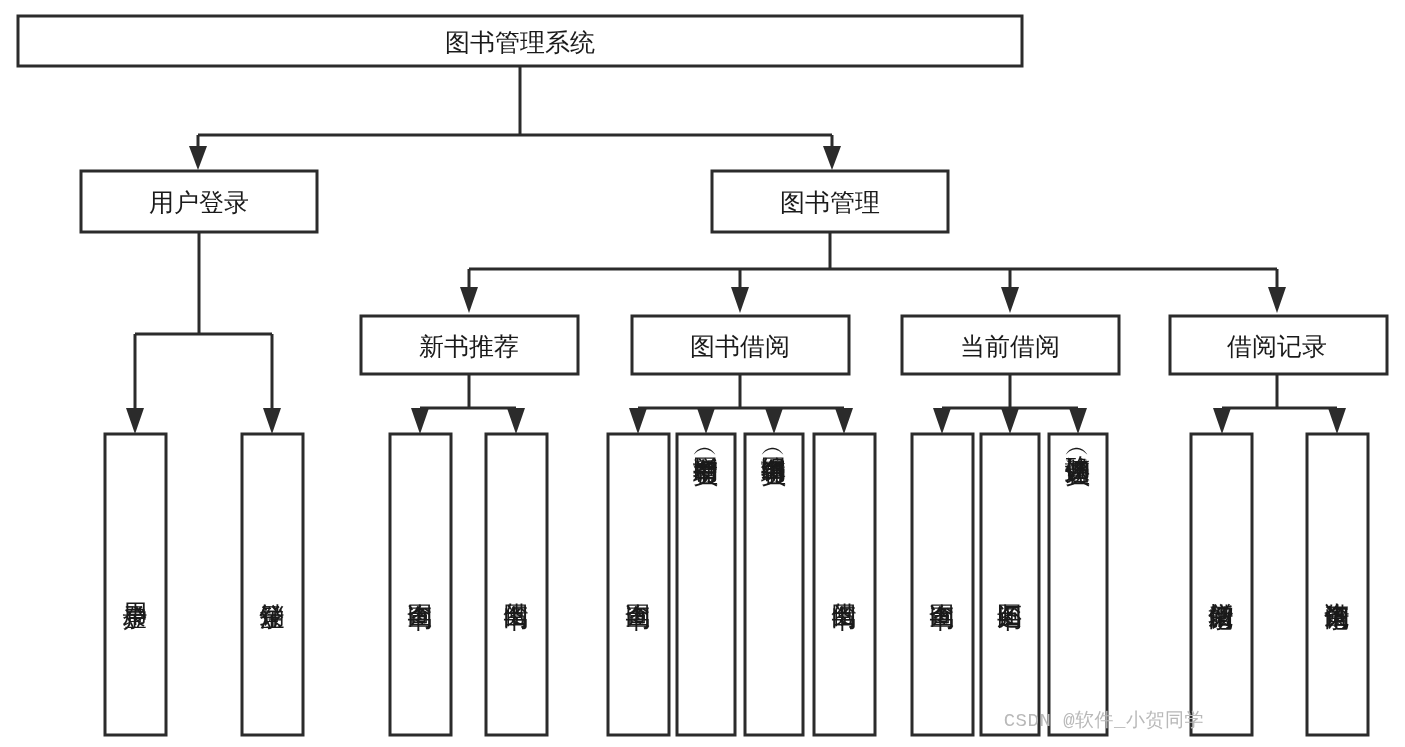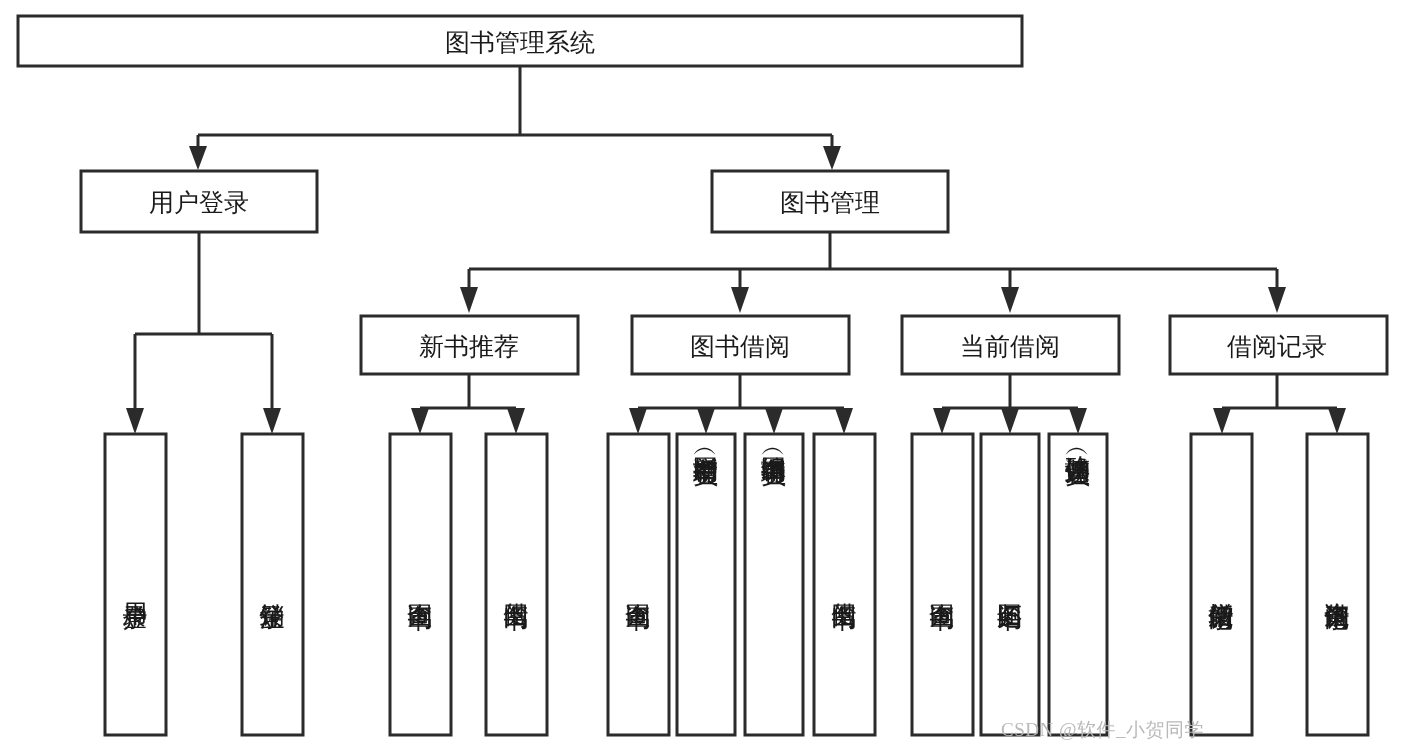--- a/index.html
+++ b/index.html
@@ -66,22 +66,22 @@
   }
   .vlabel-wrap {
     position: absolute;
     display: flex;
     align-items: center;
     justify-content: center;
   }
   .watermark {
     position: absolute;
     right: 8px;
-    bottom: 4px;
-    font-family: Liberation Serif, serif;
+    bottom: 14px;
+    font-family: Liberation Mono, monospace;
     font-size: 19px;
     color: #b9b9b9;
     letter-spacing: 0.5px;
     white-space: nowrap;
   }
 </style>
 </head>
 <body>
 
 <div id="diagram-root">

